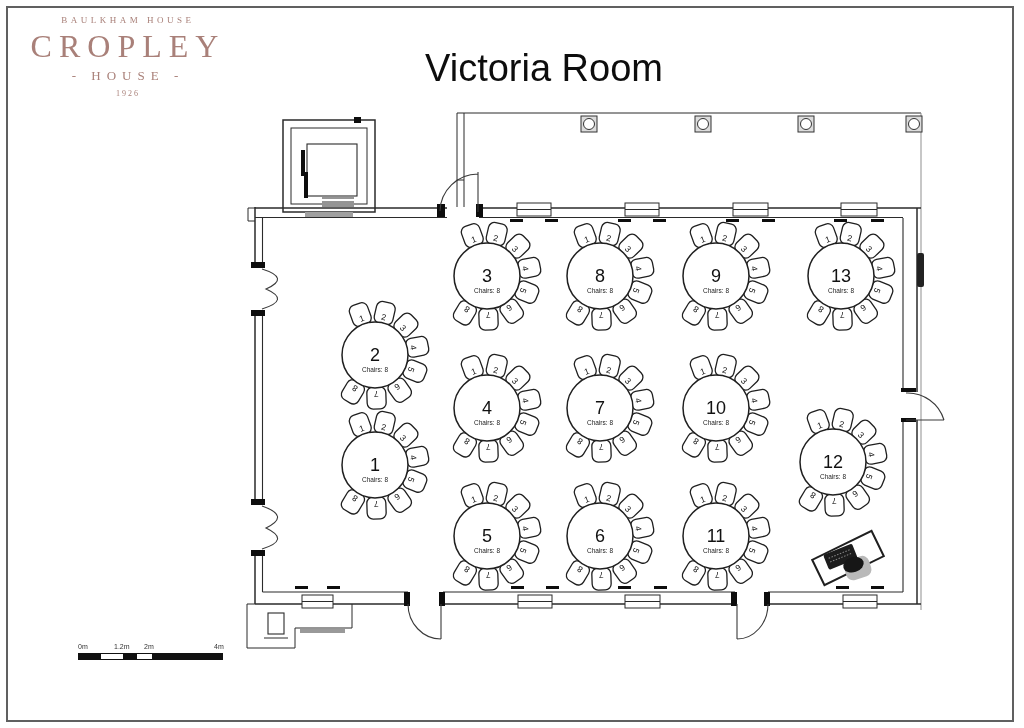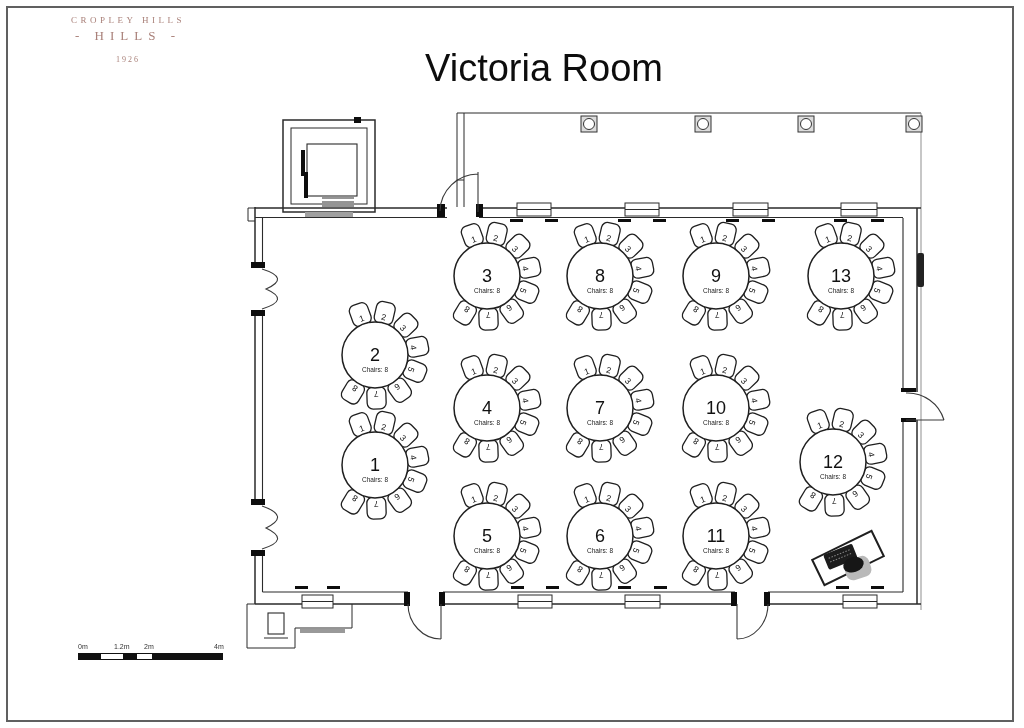--- a/index.html
+++ b/index.html
@@ -5,21 +5,21 @@
   html,body{margin:0;padding:0;}
   body{width:1024px;height:728px;background:#fff;position:relative;overflow:hidden;
        font-family:"Liberation Sans",sans-serif;}
   .page-border{position:absolute;left:6px;top:6px;width:1004px;height:712px;
        border:2px solid #606060;pointer-events:none;}
   
   .logo{position:absolute;left:20px;top:12px;width:216px;text-align:center;}
   .logo-location{font-family:"Liberation Serif",serif;font-size:9px;letter-spacing:3.5px;margin-top:3px;}
   .logo-name{font-family:"Liberation Serif",serif;font-size:32px;letter-spacing:7px;margin-top:3px;}
   .logo-house{font-family:"Liberation Serif",serif;font-size:13px;letter-spacing:6px;margin-top:3px;}
-  .logo-year{font-family:"Liberation Serif",serif;font-size:8px;letter-spacing:2px;margin-top:11px;}
+  .logo-year{font-family:"Liberation Serif",serif;font-size:8px;letter-spacing:2px;margin-top:5px;}
   
   .room-title{position:absolute;left:544px;top:22px;transform:translateX(-50%);
        font-size:38px;color:#0d0d0d;white-space:nowrap;font-weight:400;}
   
   svg.plan{position:absolute;left:0;top:0;}
   .wall{stroke:#2b2b2b;stroke-width:1.5;fill:none;}
   .wall-in{stroke:#2b2b2b;stroke-width:1.1;fill:none;}
   .thin{stroke:#2b2b2b;stroke-width:1;fill:none;}
   .gray{stroke:#8f8f8f;stroke-width:1;fill:none;}
   .jamb{fill:#0d0d0d;}
@@ -38,22 +38,23 @@
   .scale-bar .lbl{position:absolute;top:0;}
   .sb-rail{position:absolute;left:0;top:10px;width:145px;height:7px;border:1px solid #111;box-sizing:border-box;background:#fff;}
   .sb-seg{position:absolute;top:0;height:5px;background:#111;}
 </style>
 </head>
 <body>
 
 <div class="page-border"></div>
 
 <div class="logo">
-  <div class="logo-location" style="color:#a98079">CROPLEY HILLS</div>
-  <div class="logo-house" style="color:#a98079">- HILLS -</div>
+  <div class="logo-location" style="color:#a98079">BAULKHAM HOUSE</div>
+  <div class="logo-name" style="color:#a98079">CROPLEY</div>
+  <div class="logo-house" style="color:#a98079">- HOUSE -</div>
   <div class="logo-year" style="color:#a98079">1926</div>
 </div>
 
 <h1 class="room-title">Victoria Room</h1>
 
 <svg class="plan" width="1024" height="728" viewBox="0 0 1024 728">
 
   <g>
     <path class="thin" d="M457,113 H921 M457,113 V207 M464,113 V207 M457,180 H464"></path>
     <path class="gray" d="M921,113 V610"></path>

